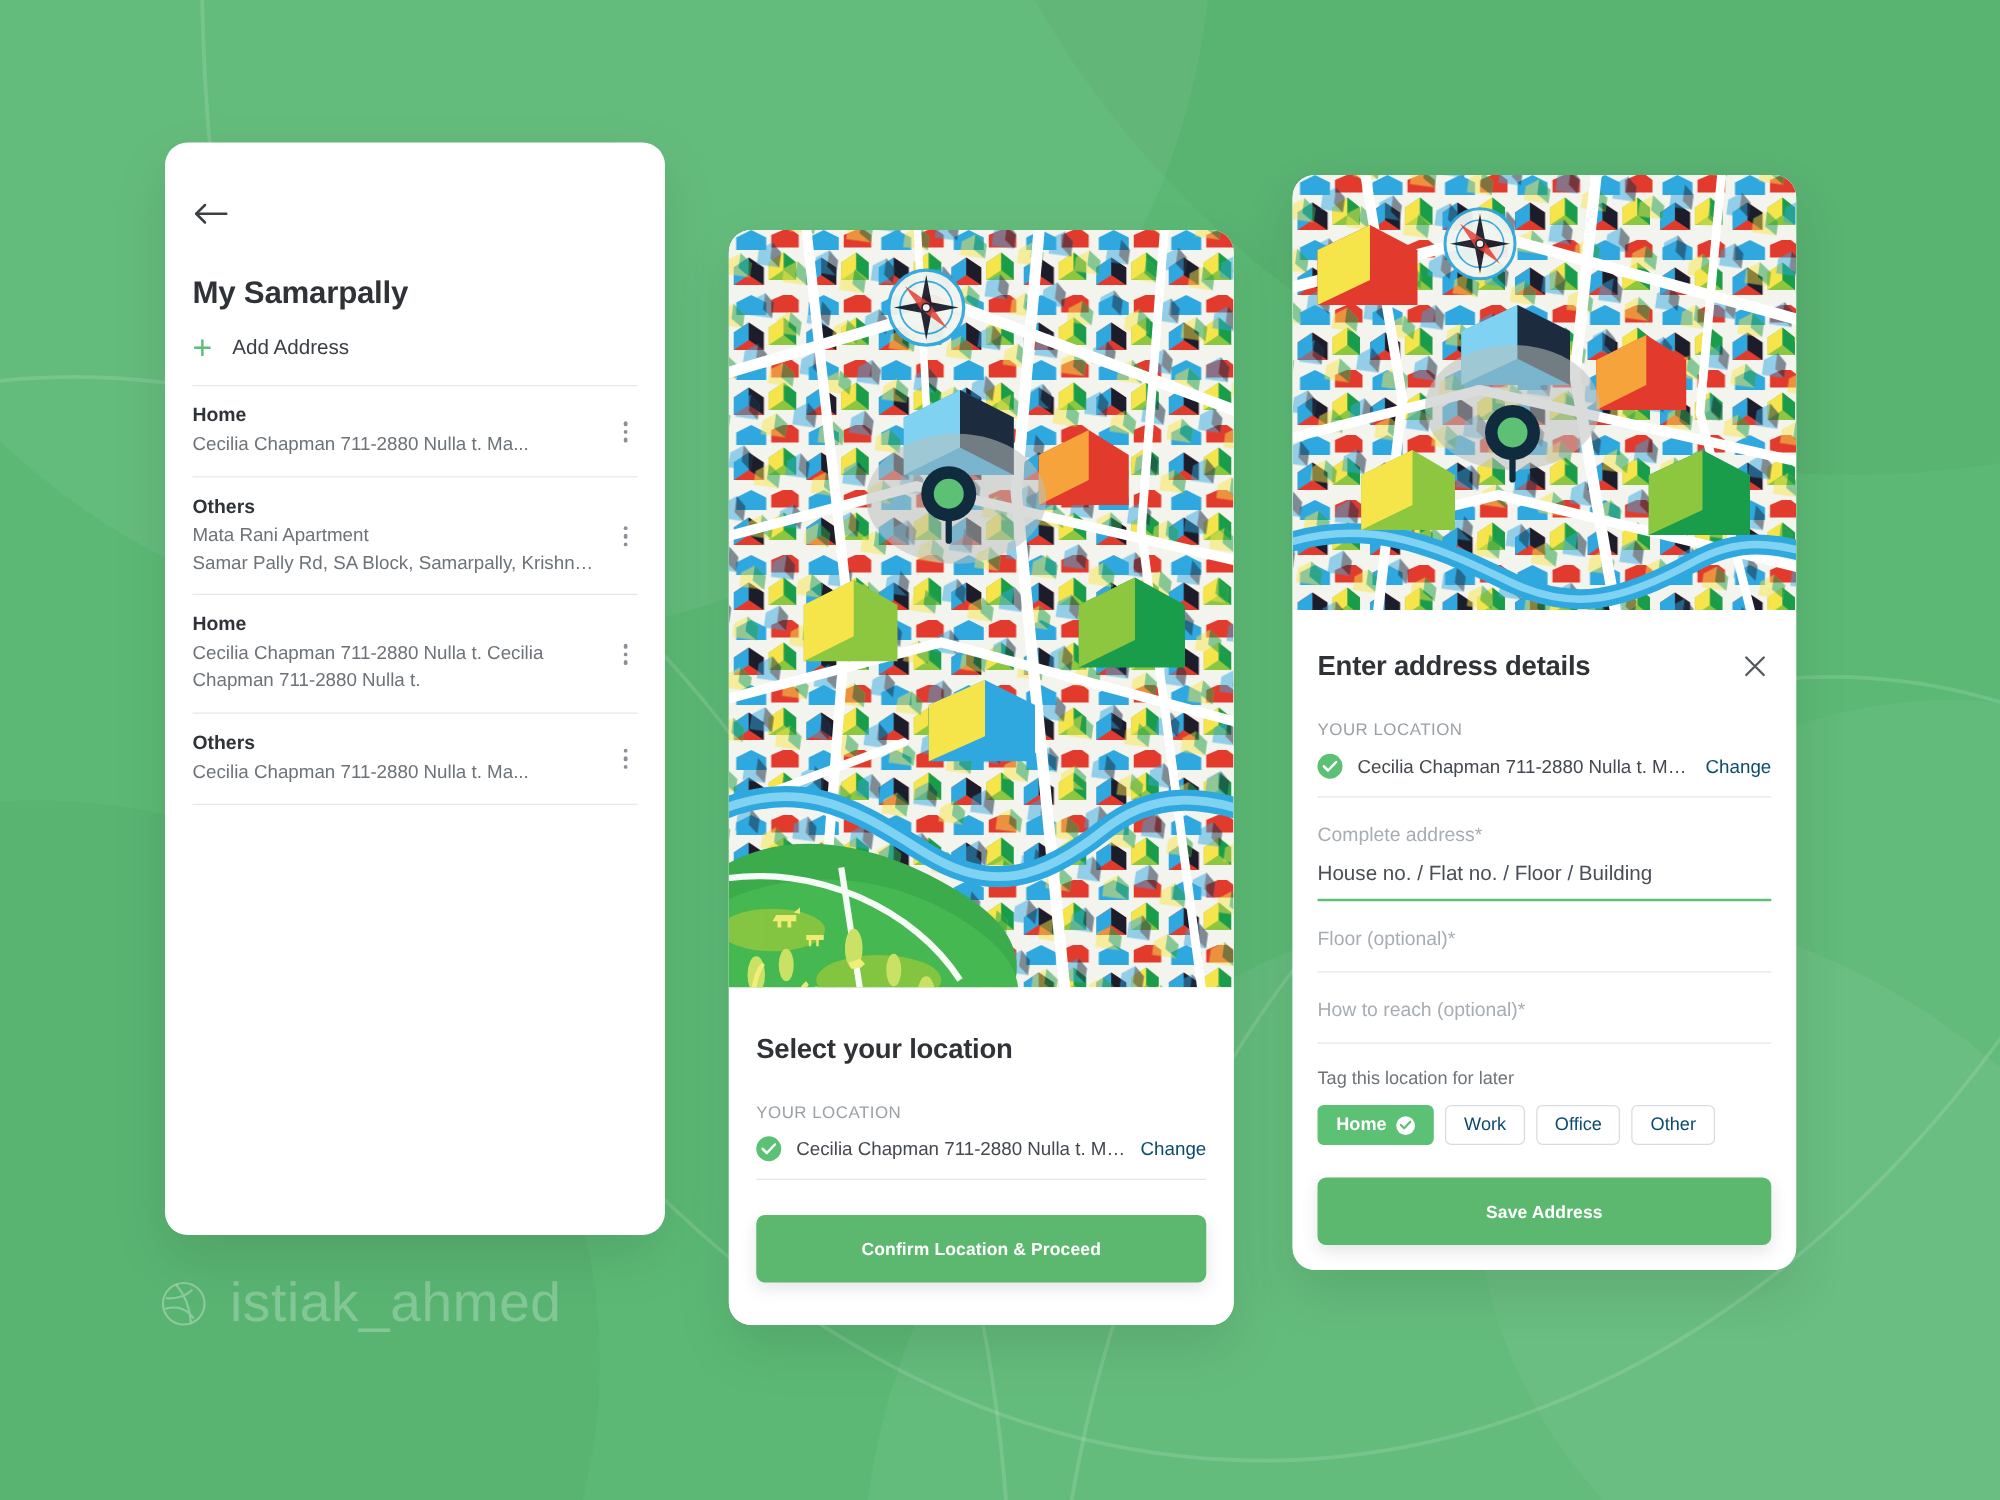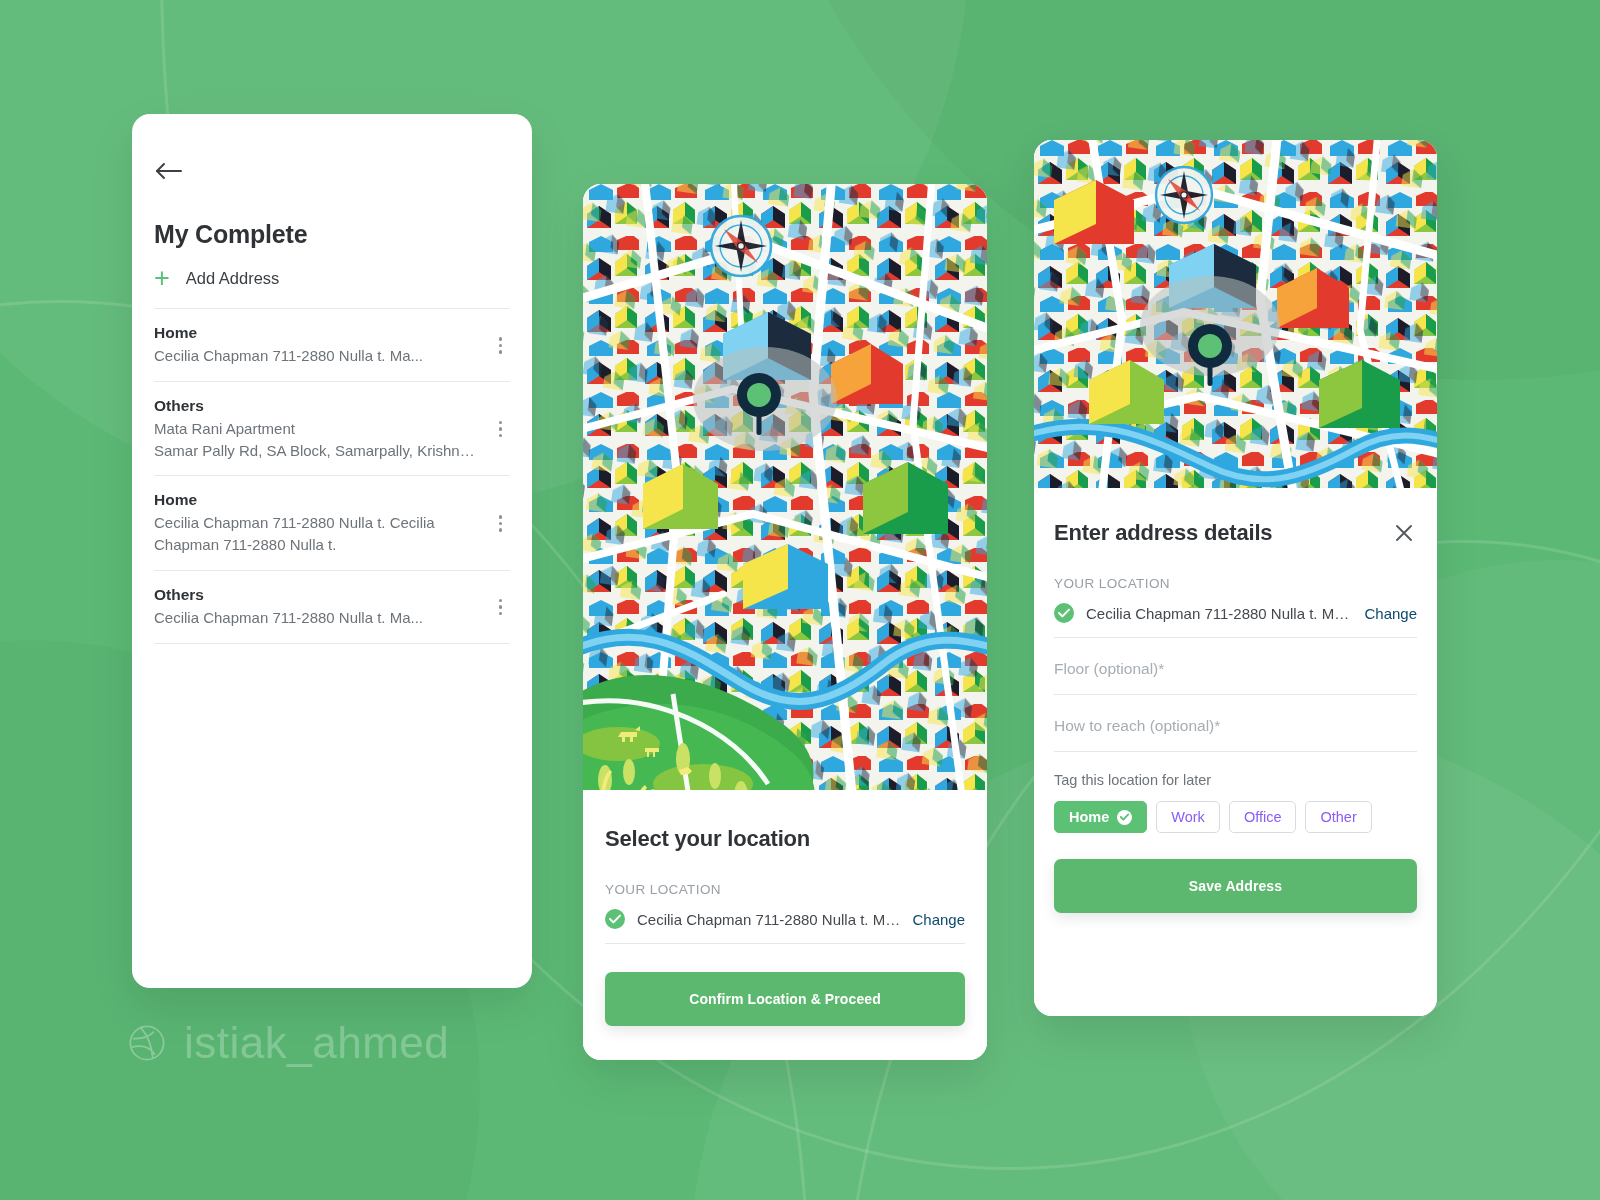--- a/index.html
+++ b/index.html
@@ -170,21 +170,21 @@
   .field { padding-top: 22px; border-bottom: 1px solid #e6e6e6; }
   .field.active { border-bottom: 2px solid #5cc175; }
   .field-label { font-size: 15.5px; color: #a7adb3; }
   .field-value { font-size: 16.5px; color: #4a4f55; padding: 12px 0 10px 0; }
   .field.empty { padding-bottom: 16px; }
   .tag-label { margin-top: 20px; font-size: 14.5px; color: #6d7378; }
   .chips { display:flex; gap: 9px; margin-top: 13px; }
   .chip {
     border: 1px solid #d8dcdf; border-radius: 5px;
     padding: 7px 14px;
-    font-size: 14.5px; color: #8b5cf6;
+    font-size: 14.5px; color: #0c4a6e;
     background: #fff;
     display:flex; align-items:center; gap: 8px;
     cursor: pointer;
   }
   .chip.selected { background: #5cc175; border-color: #5cc175; color: #ffffff; font-weight: 600; }
   .chip .chip-check {
     width: 15px; height: 15px; border-radius:50%;
     background:#fff; display:flex; align-items:center; justify-content:center;
   }
   .save-btn { margin-top: 26px; }
@@ -215,21 +215,21 @@
 
 <div class="card" id="panel-addresses">
   <div class="p1-inner">
     <div class="back-arrow">
       <svg width="30" height="22" viewBox="0 0 30 22" fill="none" stroke="#3c4045" stroke-width="2" stroke-linecap="round" stroke-linejoin="round">
         <path d="M27 11H3"></path>
           <path d="M10 4L3 11l7 7"></path>
       </svg>
     </div>
 
-    <div class="page-title">My Complete</div>
+    <div class="page-title">My Samarpally</div>
 
     <div class="add-row">
       <span class="plus-icon">+</span>
       <span class="add-label">Add Address</span>
     </div>
 
     <div class="addr-list">
 
       <div class="addr-item">
         <div class="addr-text">
@@ -485,20 +485,24 @@
     <div class="loc-row">
       <span class="check-badge">
         <svg width="12" height="10" viewBox="0 0 12 10" fill="none" stroke="#ffffff" stroke-width="2" stroke-linecap="round" stroke-linejoin="round">
             <path d="M1 5l3.4 3.4L11 1.6"></path>
           </svg>
       </span>
       <span class="loc-text">Cecilia Chapman  711-2880 Nulla t. Ma...</span>
       <span class="change-link">Change</span>
     </div>
 
+    <div class="field active">
+      <div class="field-label">Complete address*</div>
+      <div class="field-value">House no. / Flat no. / Floor / Building</div>
+    </div>
 
     <div class="field empty">
       <div class="field-label">Floor (optional)*</div>
     </div>
 
     <div class="field empty">
       <div class="field-label">How to reach (optional)*</div>
     </div>
 
     <div class="tag-label">Tag this location for later</div>

